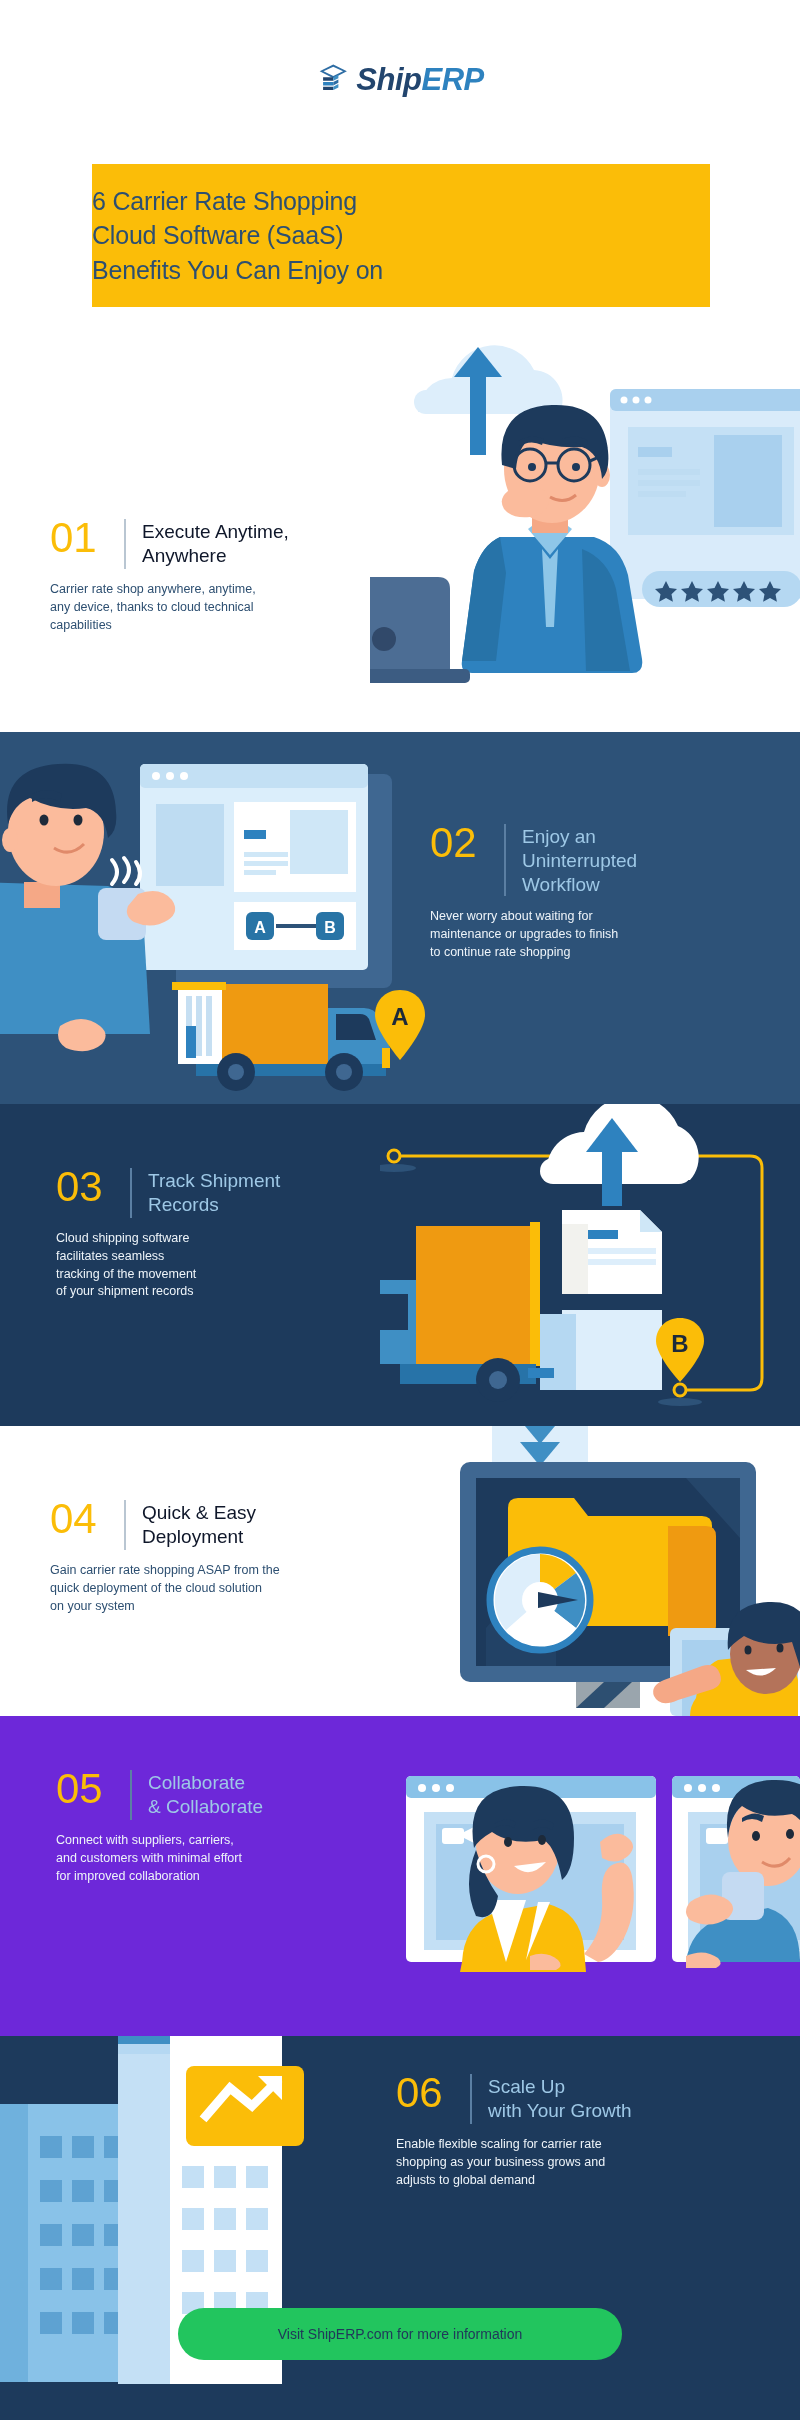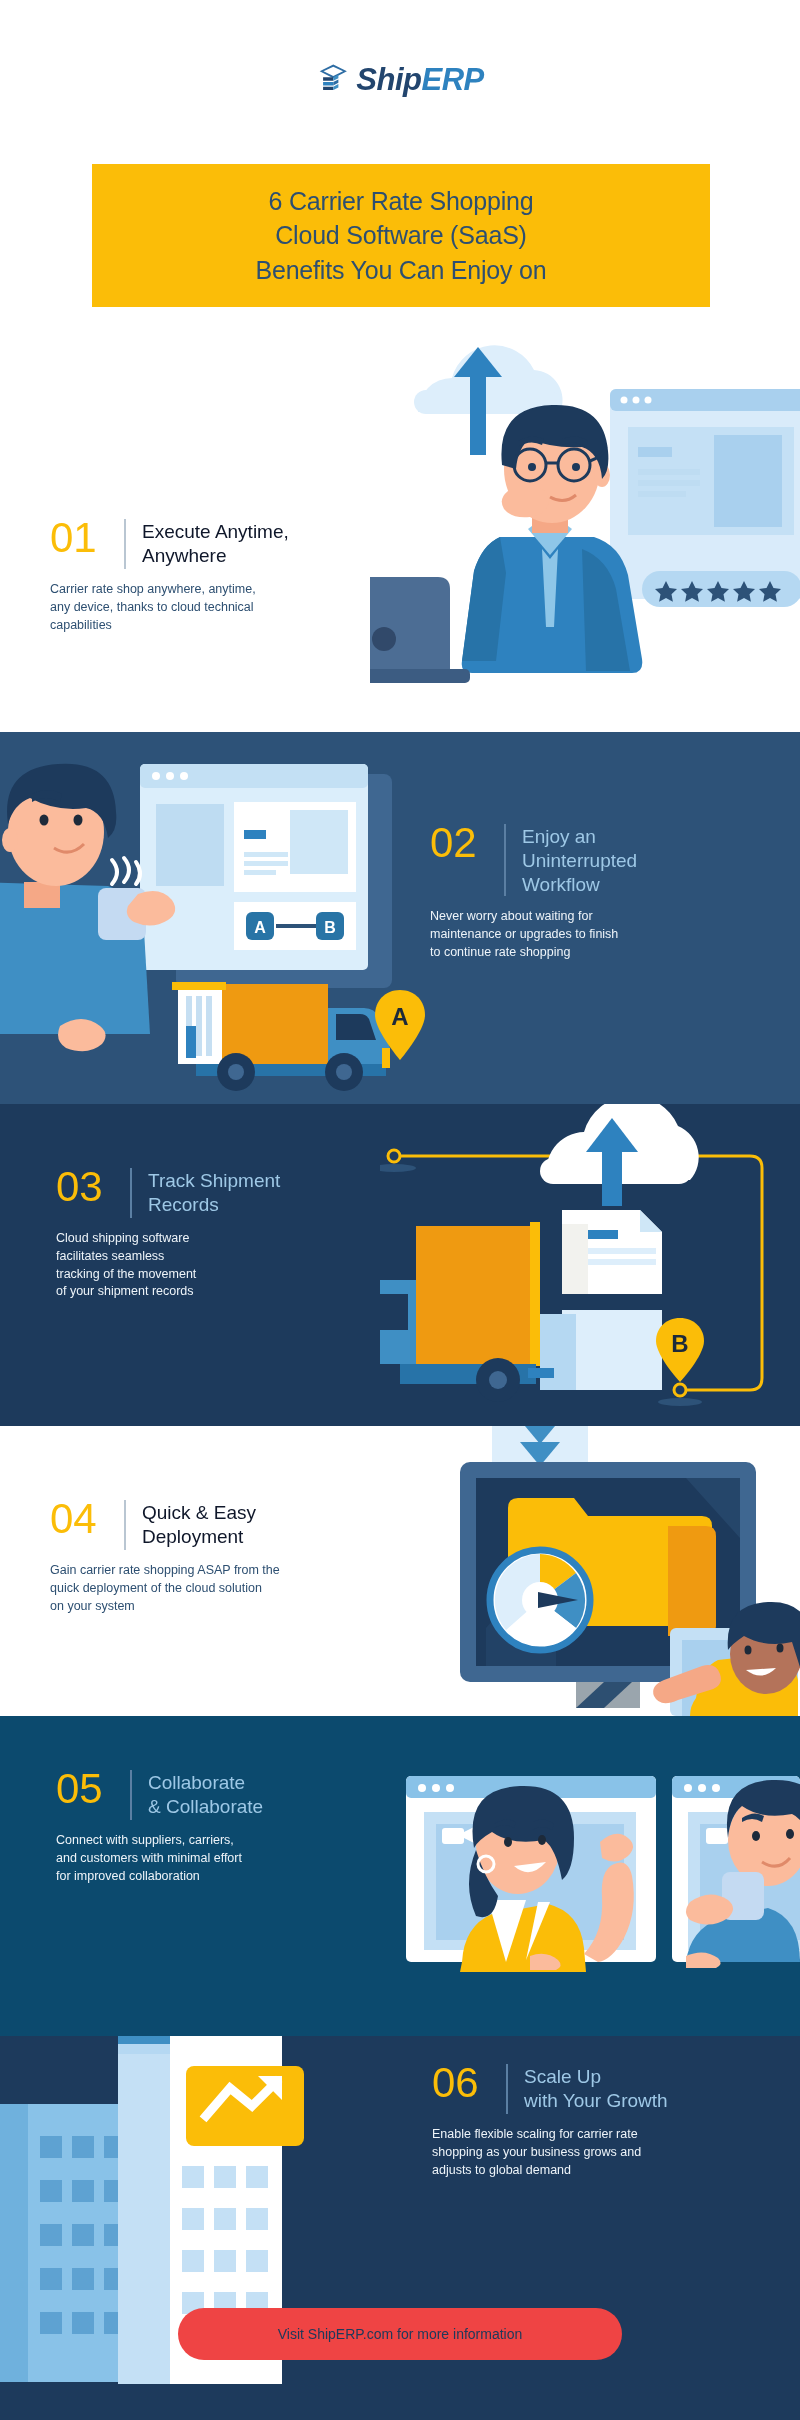--- a/index.html
+++ b/index.html
@@ -36,40 +36,40 @@
   .logo-ship { color: #22456e; }
   .logo-erp  { color: #2e82bf; }
 
   
   .title-banner {
     position: absolute;
     left: 92px; top: 164px;
     width: 618px; height: 143px;
     background: #fbbd08;
     display: flex; flex-direction: column;
-    align-items: center; justify-content: center;
+    align-items: flex-start; justify-content: center;
   }
   .title-line {
     color: #2d4f71;
     font-size: 25px;
     font-weight: normal;
     line-height: 1.38;
     text-align: center;
     letter-spacing: -0.2px;
   }
 
   
   .band { position: absolute; left: 0; width: 800px; overflow: hidden; }
   .band-white { background: #ffffff; }
 
   #band1 { top: 307px;  height: 425px; background: #ffffff; }
   #band2 { top: 732px;  height: 372px; background: #2d5278; }
   #band3 { top: 1104px; height: 322px; background: #1d3a5c; }
   #band4 { top: 1426px; height: 290px; background: #ffffff; }
-  #band5 { top: 1716px; height: 320px; background: #0c4a6e; }
+  #band5 { top: 1716px; height: 320px; background: #6d28d9; }
   #band6 { top: 2036px; height: 384px; background: #1d3a5c; }
 
   
   .textblock { position: absolute; }
   .tb-head { display: flex; align-items: flex-start; }
   .tb-num {
     font-size: 42px; font-weight: normal; line-height: 1;
     color: #fbbd08; letter-spacing: 0px;
     min-width: 74px;
   }
@@ -88,21 +88,21 @@
     font-size: 12.5px; line-height: 1.42;
     color: #2d4f71;
   }
   .tb-body.on-dark { color: #eef4f9; }
 
   
   .cta {
     position: absolute;
     left: 178px; top: 2308px;
     width: 444px; height: 52px;
-    background: #ef4444;
+    background: #22c55e;
     border-radius: 26px;
     display: flex; align-items: center; justify-content: center;
     color: #20395a; font-size: 14px;
     cursor: pointer;
   }
 
   
   .illus { position: absolute; display: block; }
 </style>
 </head>
@@ -574,21 +574,21 @@
           <rect x="246" y="274" width="22" height="22"></rect>
       </g>
 
       <g>
         <rect x="186" y="48" width="118" height="80" rx="8" fill="#fbbd08"></rect>
         <path d="M206 98 L230 70 L252 88 L276 64" fill="none" stroke="#ffffff" stroke-width="9" stroke-linecap="square" stroke-linejoin="miter"></path>
         <path d="M282 58 L282 82 L258 58 Z" fill="#ffffff"></path>
       </g>
     </svg>
 
-    <div class="textblock" style="left:396px; top:26px; width:300px;margin-left:36px;">
+    <div class="textblock" style="left:396px; top:36px; width:300px;">
       <div class="tb-head">
         <div class="tb-num">06</div>
         <div class="tb-divider on-dark"></div>
         <div class="tb-title on-dark">
           <div>Scale Up</div>
           <div>with Your Growth</div>
         </div>
       </div>
       <div class="tb-body on-dark">
         <div>Enable flexible scaling for carrier rate</div>

